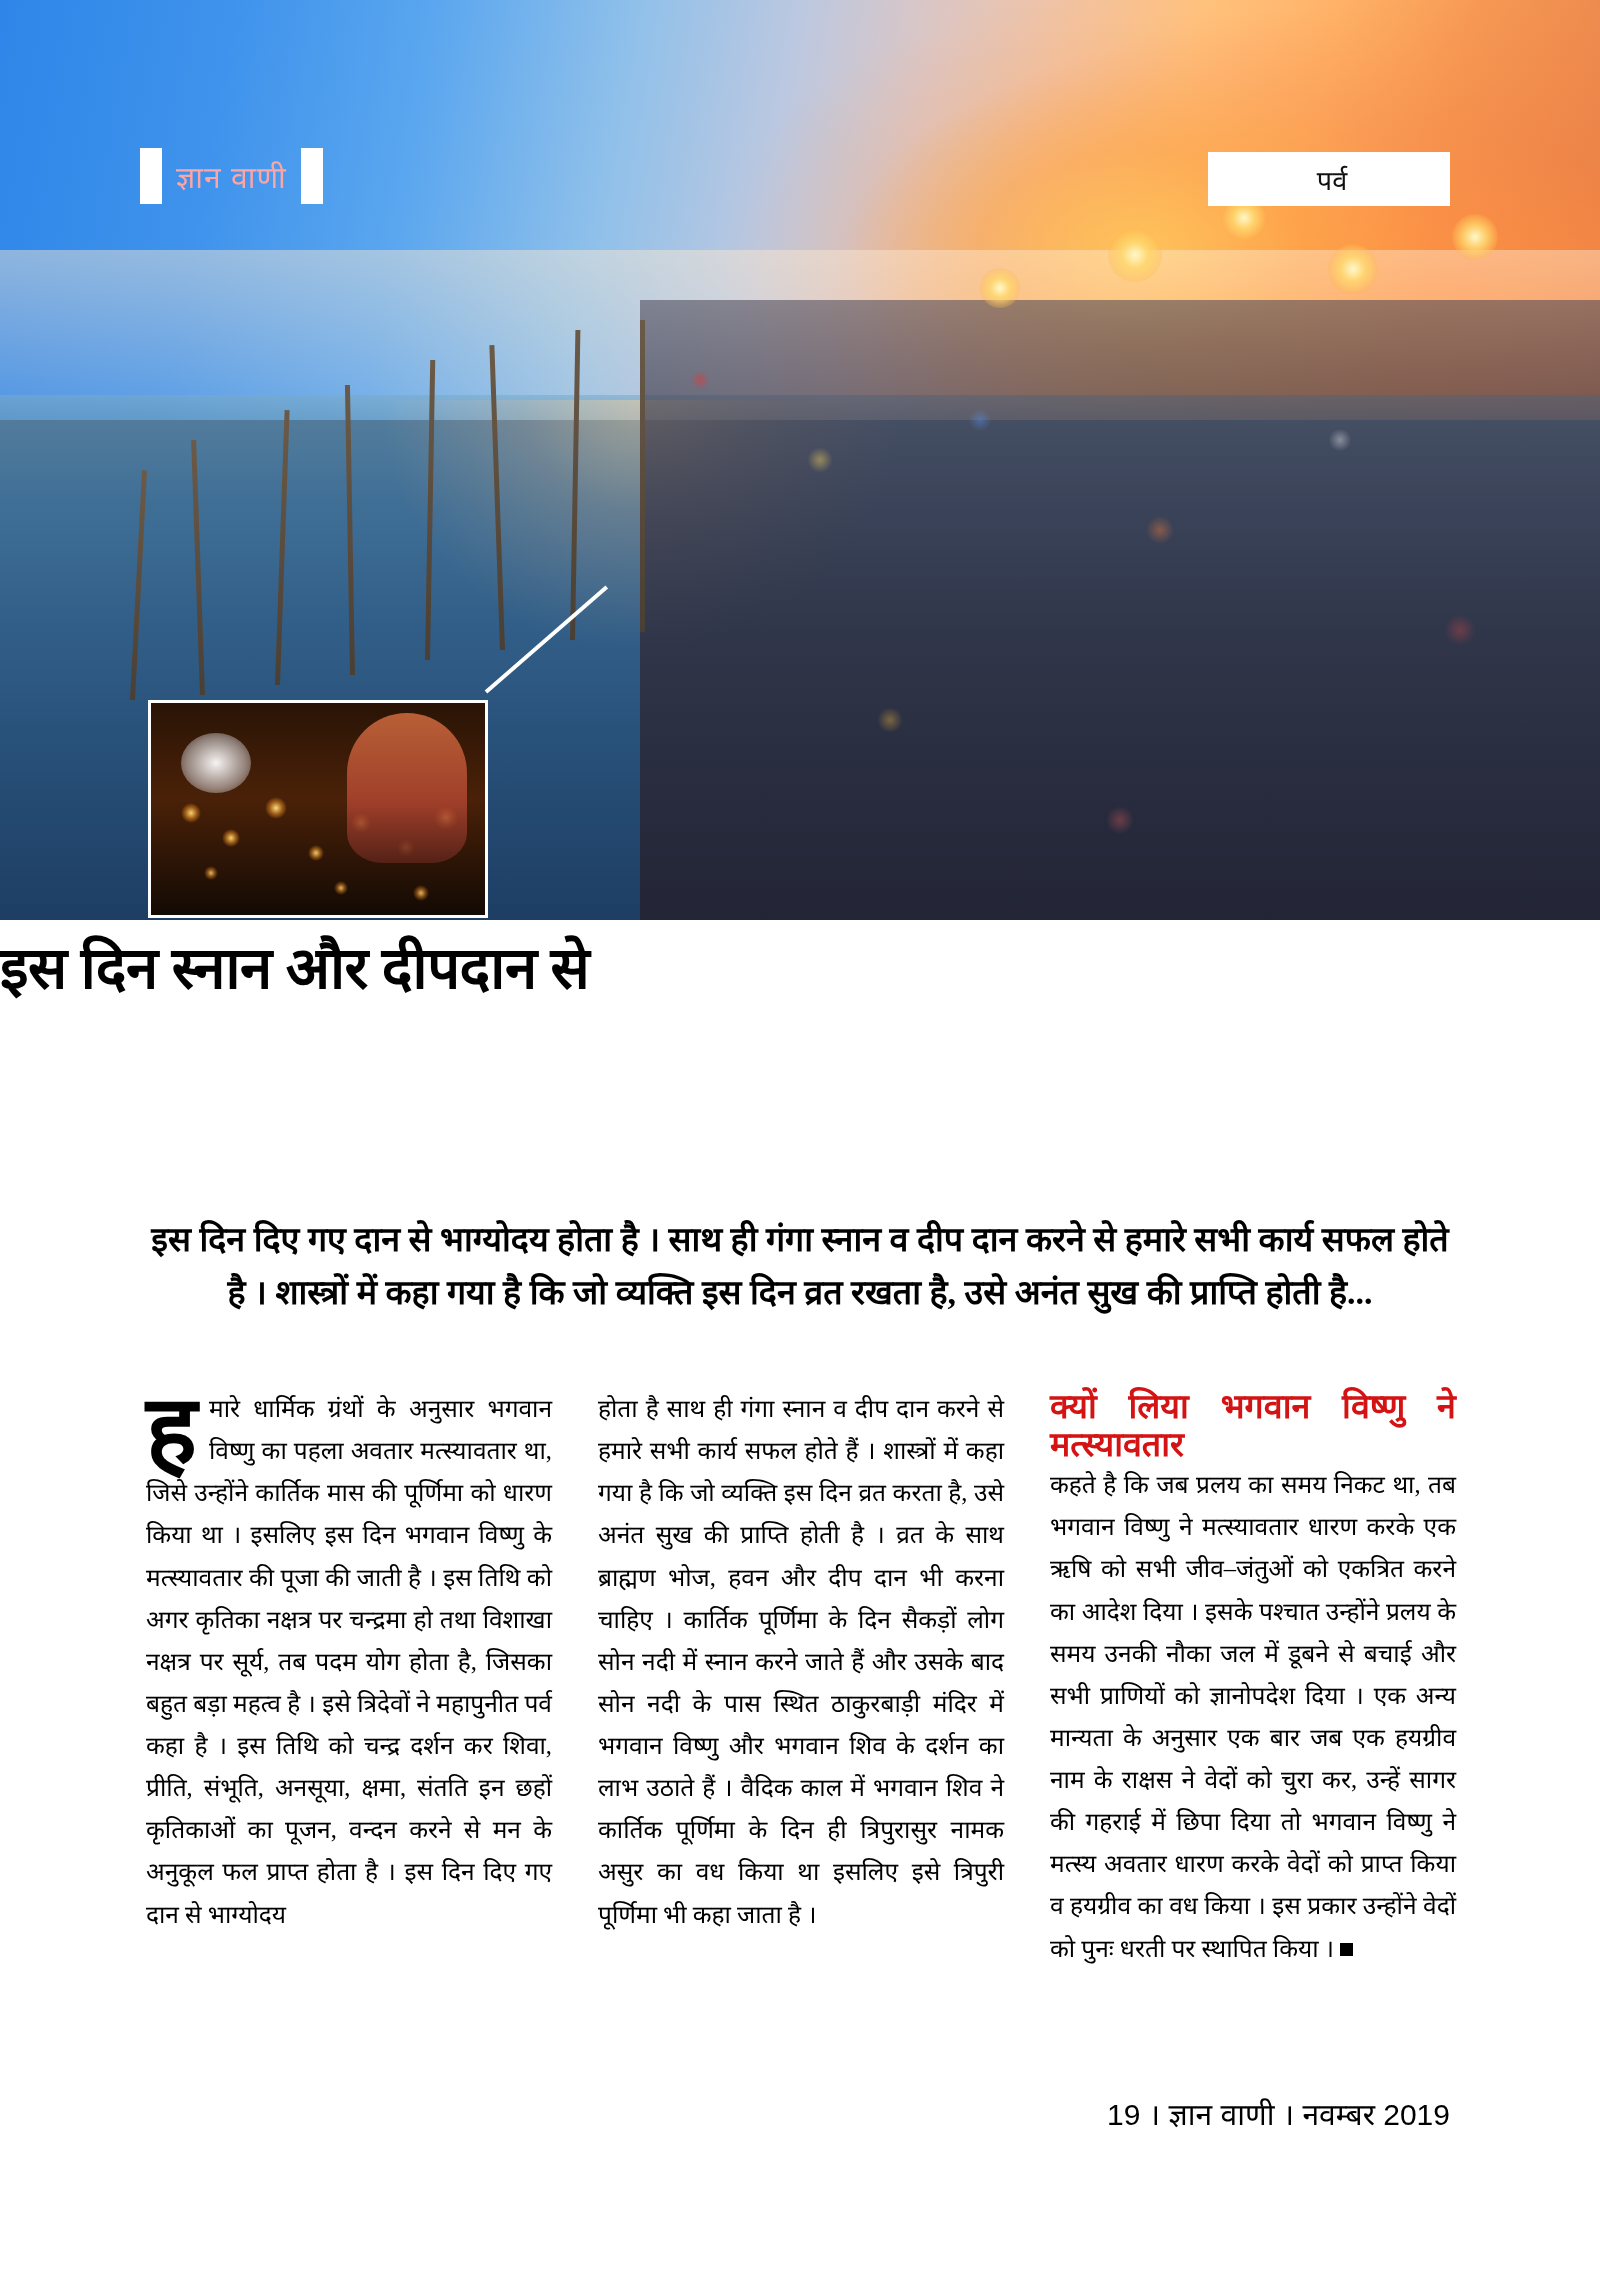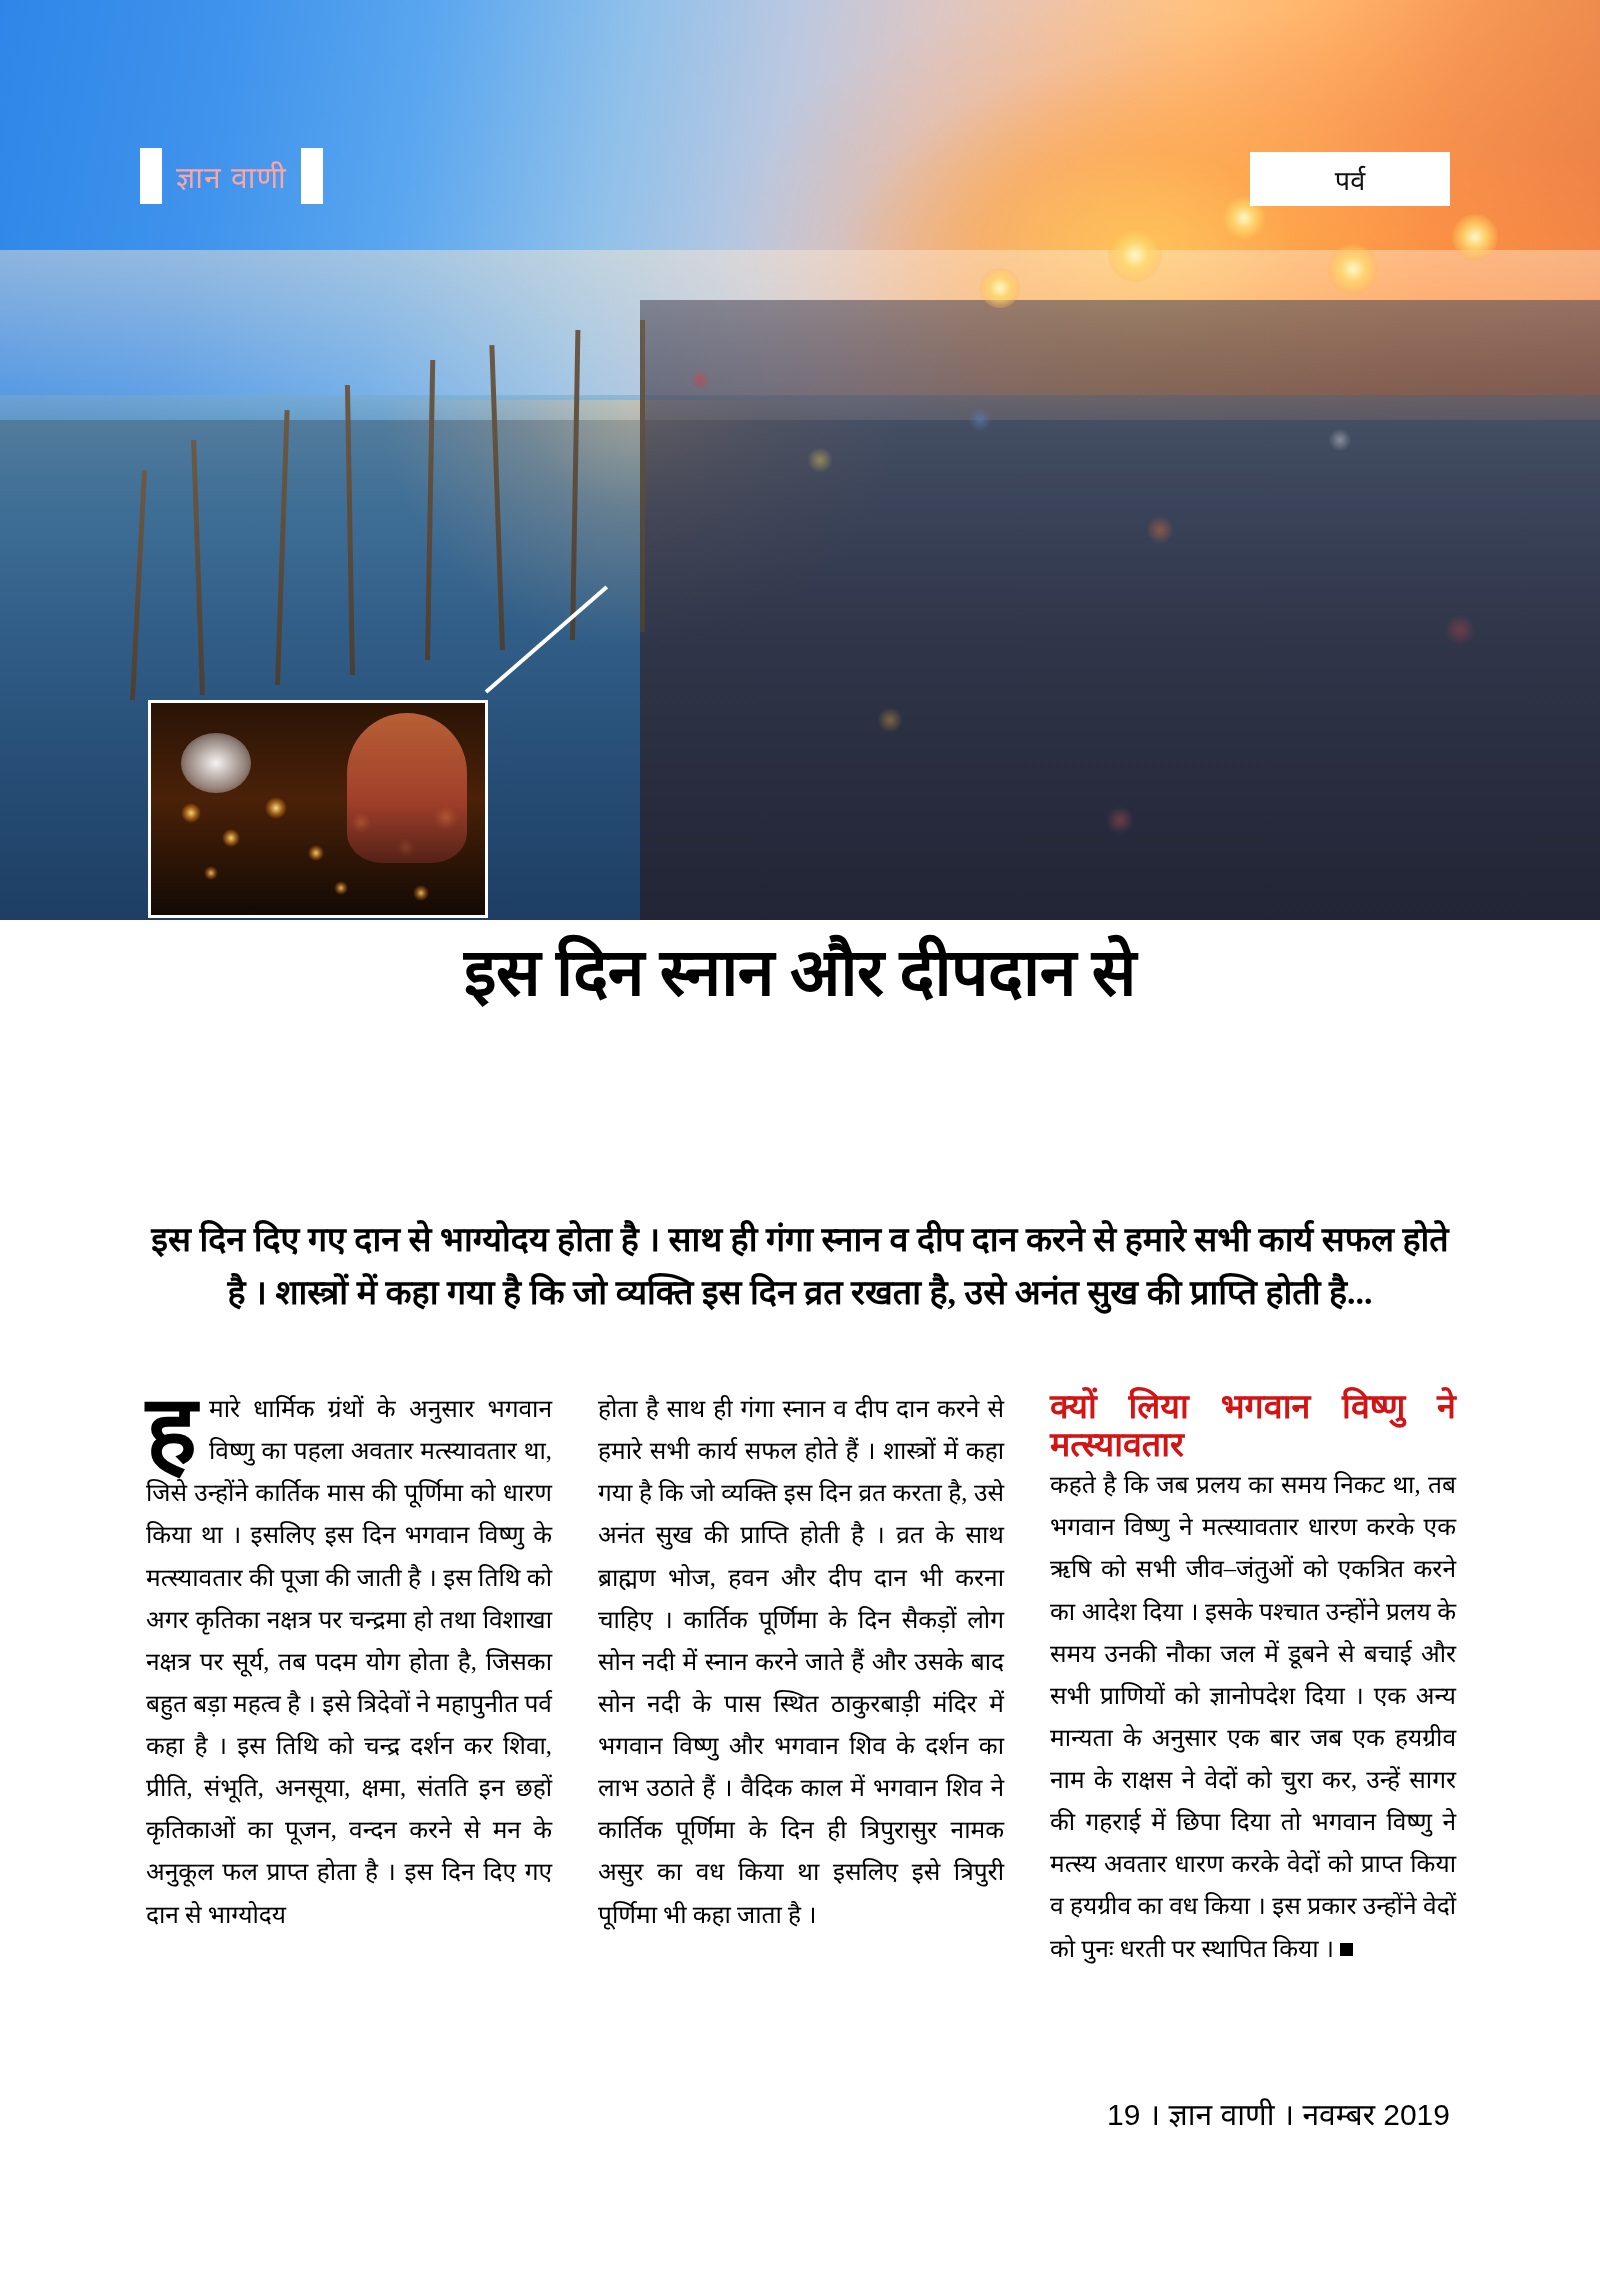--- a/index.html
+++ b/index.html
@@ -189,41 +189,41 @@
     top: 230px;
     color: #ffffff;
     font-size: 33px;
     font-family: "Liberation Sans", sans-serif;
     white-space: nowrap;
   }
   .section-badge {
     position: absolute;
     right: 150px;
     top: 152px;
-    width: 200px;
+    width: 236px;
     height: 54px;
     background: #ffffff;
     display: flex;
     align-items: center;
     justify-content: center;
     color: #111111;
     font-size: 27px;
     font-family: "Liberation Sans", sans-serif;
+    padding-left: 6px;
   }
 
   
   .headline {
     position: absolute;
     left: 0;
     top: 938px;
     width: 1600px;
-    text-align: center;
     color: #000000;
     font-weight: bold;
-    font-size: 66px;
+    font-size: 58px;
     line-height: 1.06;
     letter-spacing: -0.5px;
     font-family: "Liberation Serif", serif;
   }
   .headline div { display: block; }
 
   
   .deck {
     position: absolute;
     left: 150px;

